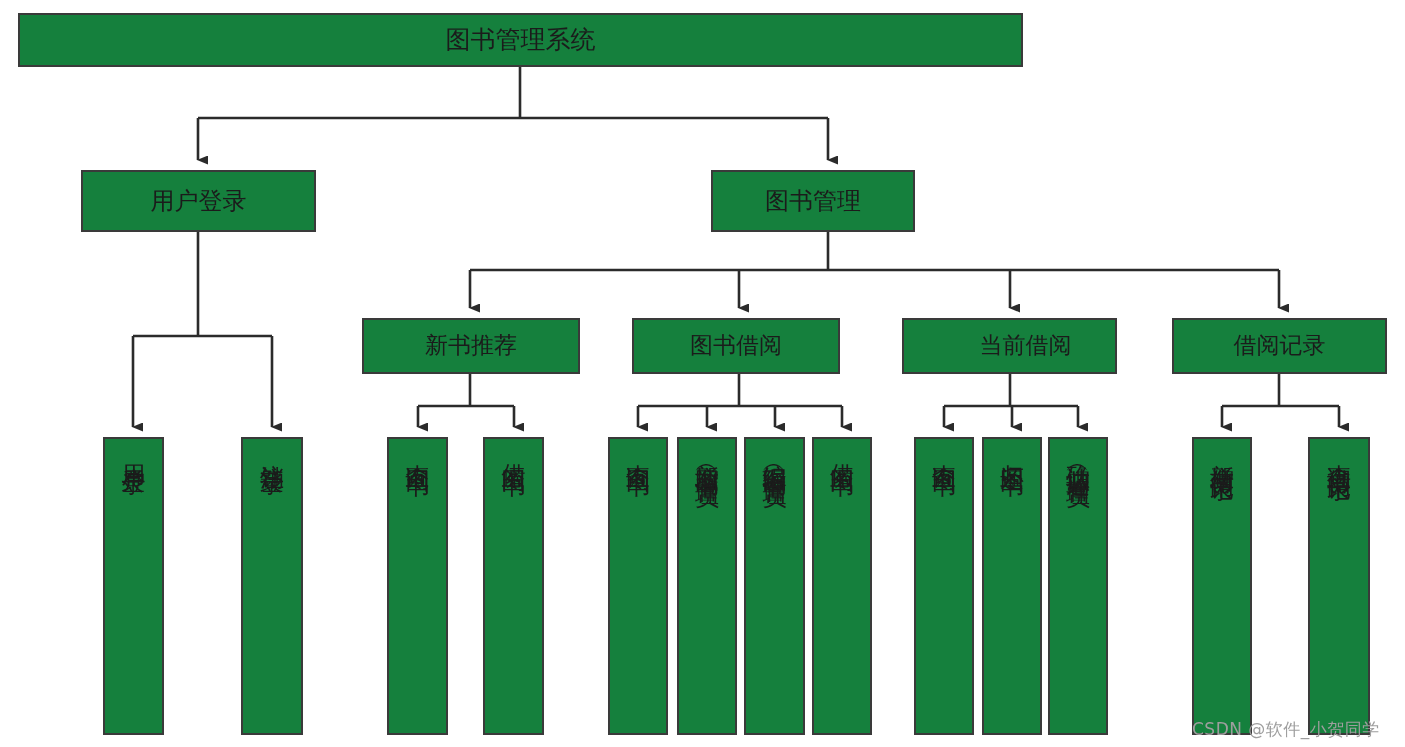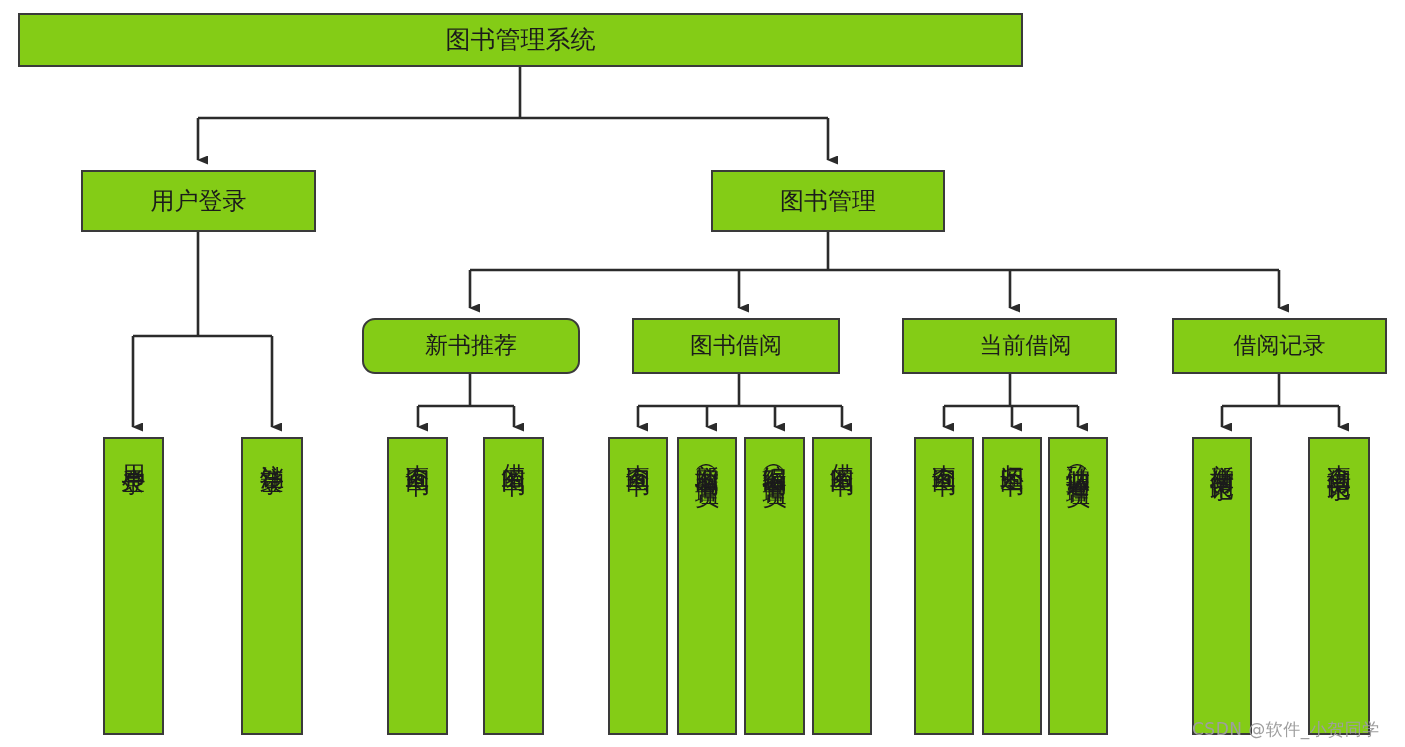--- a/index.html
+++ b/index.html
@@ -21,21 +21,21 @@
     position: absolute;
     left: 0;
     top: 0;
     width: 1405px;
     height: 747px;
     pointer-events: none;
   }
   .node {
     position: absolute;
     box-sizing: border-box;
-    background: #84cc16;
+    background: #15803d;
     border: 2px solid #3a3a3a;
     display: flex;
     align-items: center;
     justify-content: center;
     color: #1b1b1b;
   }
   .node .lbl {
     display: block;
     text-align: center;
     line-height: 1.18;
@@ -119,25 +119,25 @@
     </g>
   </svg>
 
   <div class="node node-root" style="left:18px; top:13px; width:1005px; height:54px;">
     <span class="lbl">图书管理系统</span>
   </div>
 
   <div class="node node-l2" style="left:81px; top:170px; width:235px; height:62px;">
     <span class="lbl">用户登录</span>
   </div>
-  <div class="node node-l2" style="left:711px; top:170px; width:234px; height:62px;">
+  <div class="node node-l2" style="left:711px; top:170px; width:204px; height:62px;">
     <span class="lbl">图书管理</span>
   </div>
 
-  <div class="node node-l3" style="left:362px; top:318px; width:218px; height:56px;border-radius:13px;">
+  <div class="node node-l3" style="left:362px; top:318px; width:218px; height:56px;">
     <span class="lbl">新书推荐</span>
   </div>
   <div class="node node-l3" style="left:632px; top:318px; width:208px; height:56px;">
     <span class="lbl">图书借阅</span>
   </div>
   <div class="node node-l3" style="left:902px; top:318px; width:215px; height:56px;padding-left:32px;">
     <span class="lbl">当前借阅</span>
   </div>
   <div class="node node-l3" style="left:1172px; top:318px; width:215px; height:56px;">
     <span class="lbl">借阅记录</span>

